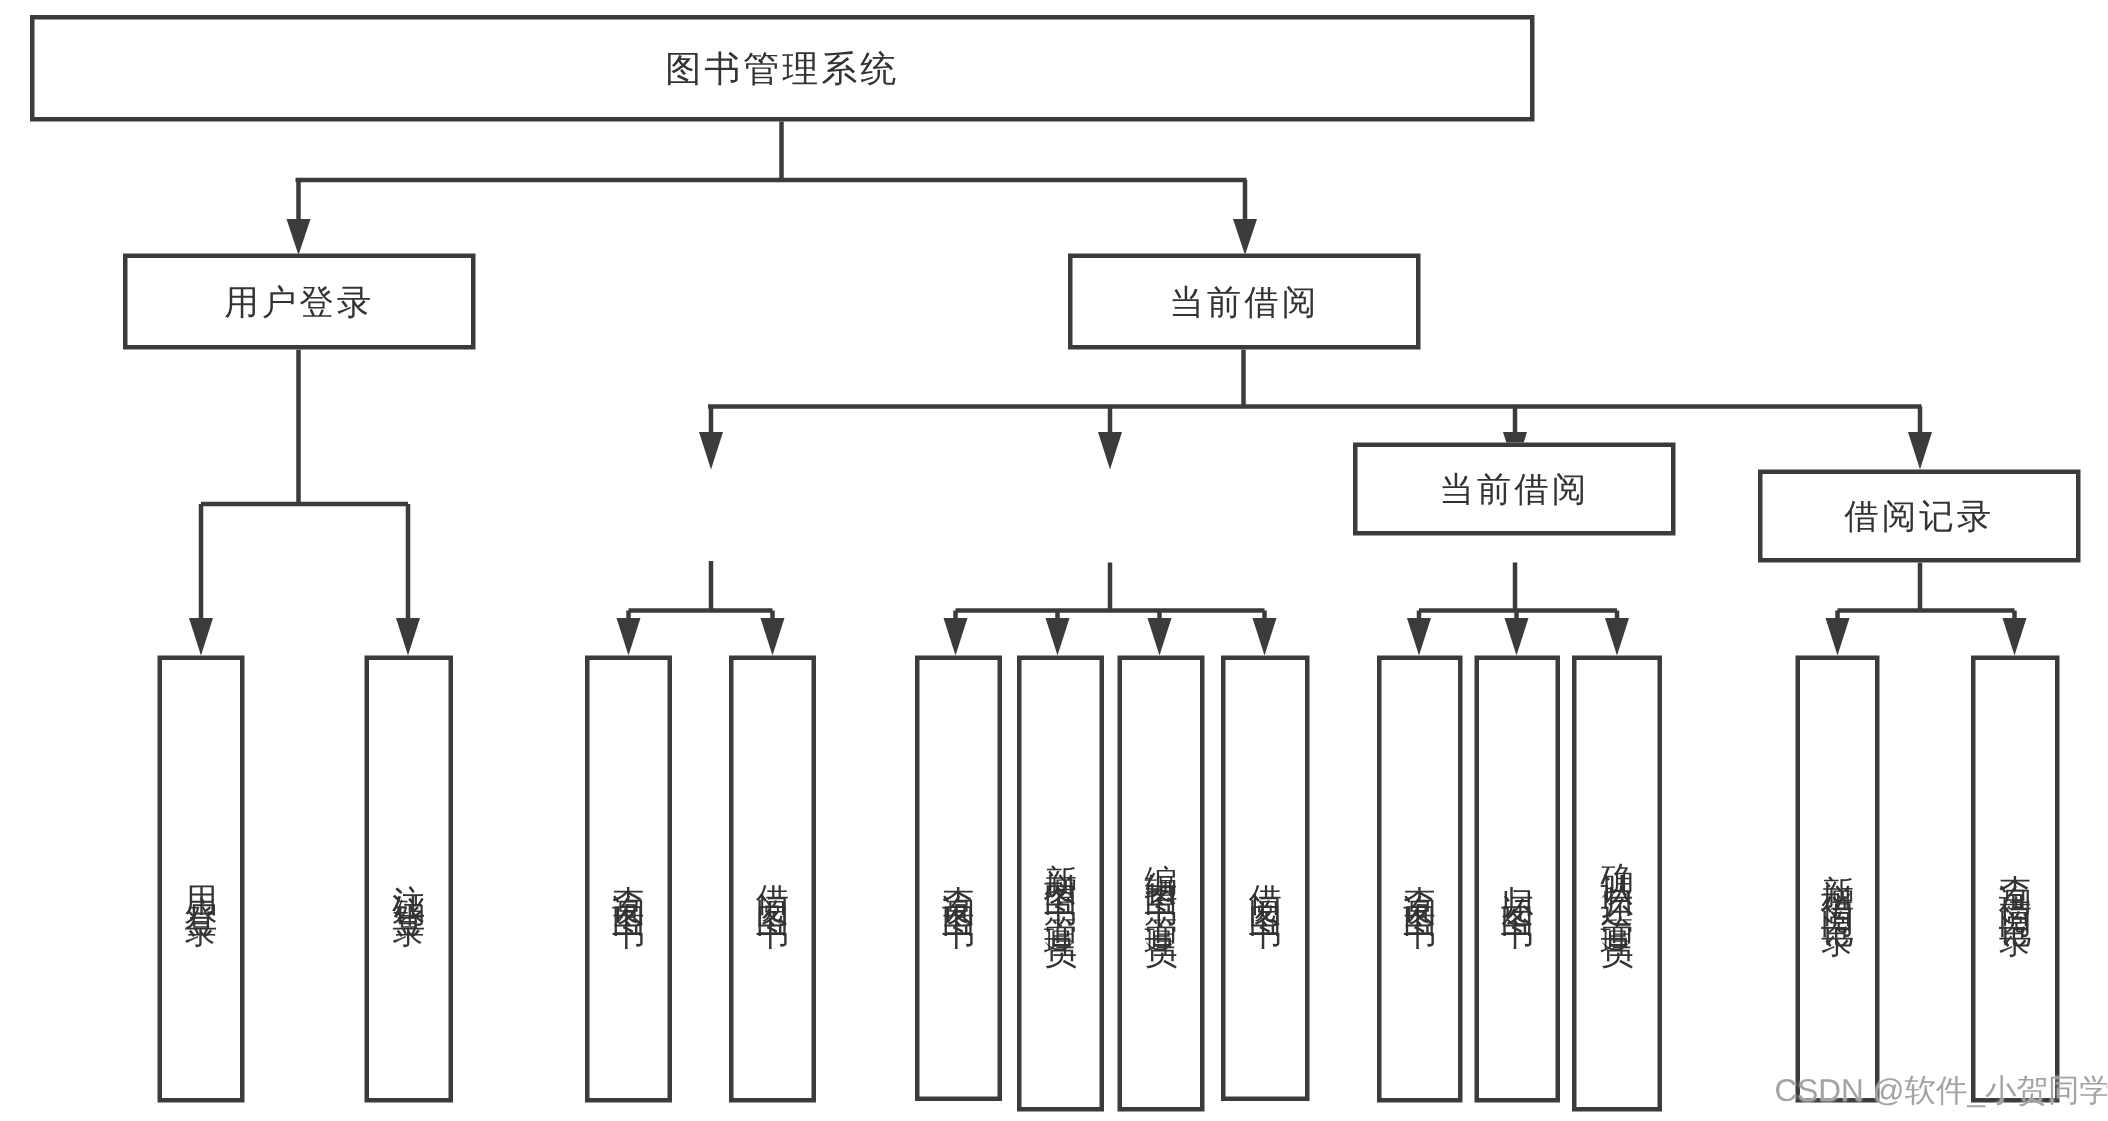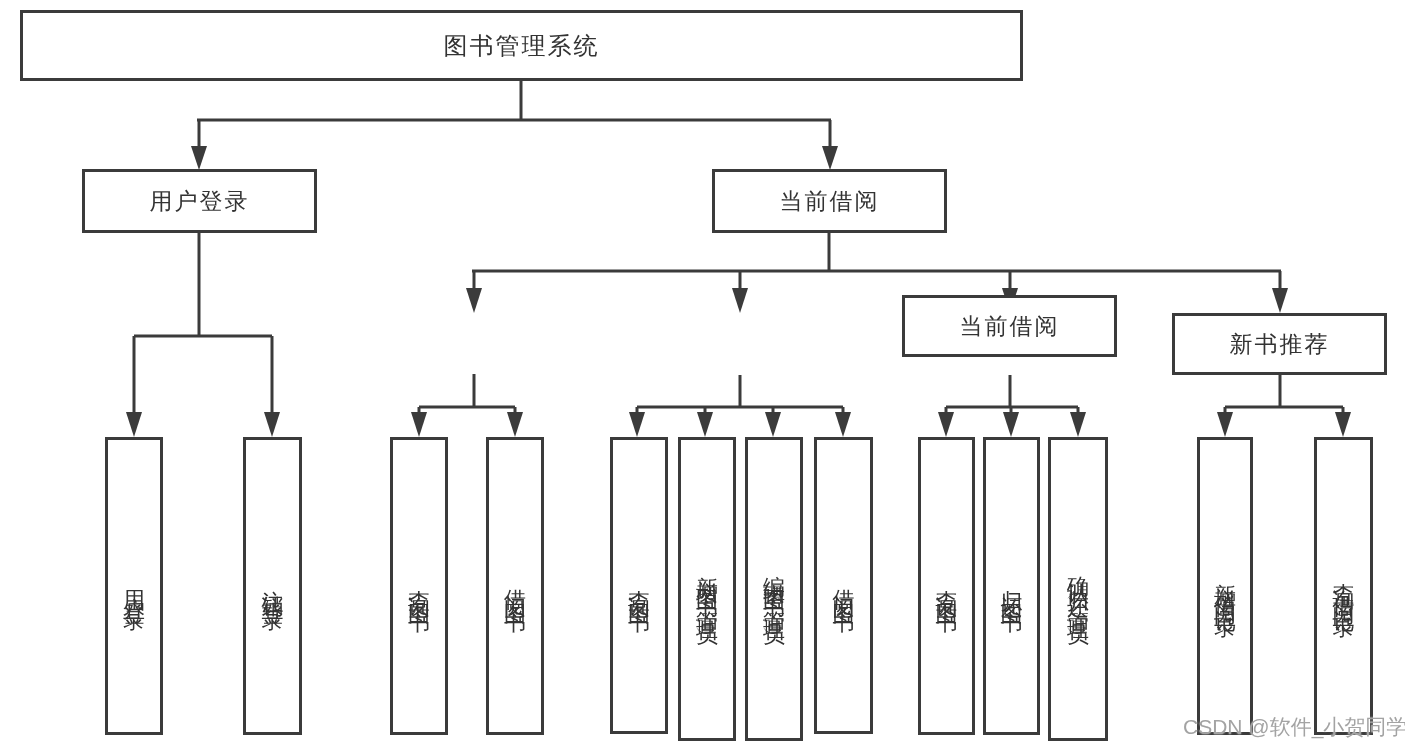--- a/index.html
+++ b/index.html
@@ -121,21 +121,21 @@
       <polygon points="1335,412 1351,412 1343,437"></polygon>
     </g>
   </svg>
 
   <div class="node root-node" style="left:20px; top:10px; width:1003px; height:71px;">图书管理系统</div>
 
   <div class="node hnode" style="left:82px; top:169px; width:235px; height:64px;">用户登录</div>
   <div class="node hnode" style="left:712px; top:169px; width:235px; height:64px;">当前借阅</div>
 
   <div class="node hnode" style="left:902px; top:295px; width:215px; height:62px;">当前借阅</div>
-  <div class="node hnode" style="left:1172px; top:313px; width:215px; height:62px;">新书推荐</div>
+  <div class="node hnode" style="left:1172px; top:313px; width:215px; height:62px;">借阅记录</div>
 
   <div class="node vnode" style="left:105px; top:437px; width:58px; height:298px;">
     <span class="vtext">用户登录</span>
   </div>
   <div class="node vnode" style="left:243px; top:437px; width:59px; height:298px;">
     <span class="vtext">注销登录</span>
   </div>
 
   <div class="node vnode" style="left:390px; top:437px; width:58px; height:298px;">
     <span class="vtext">查询图书</span>

